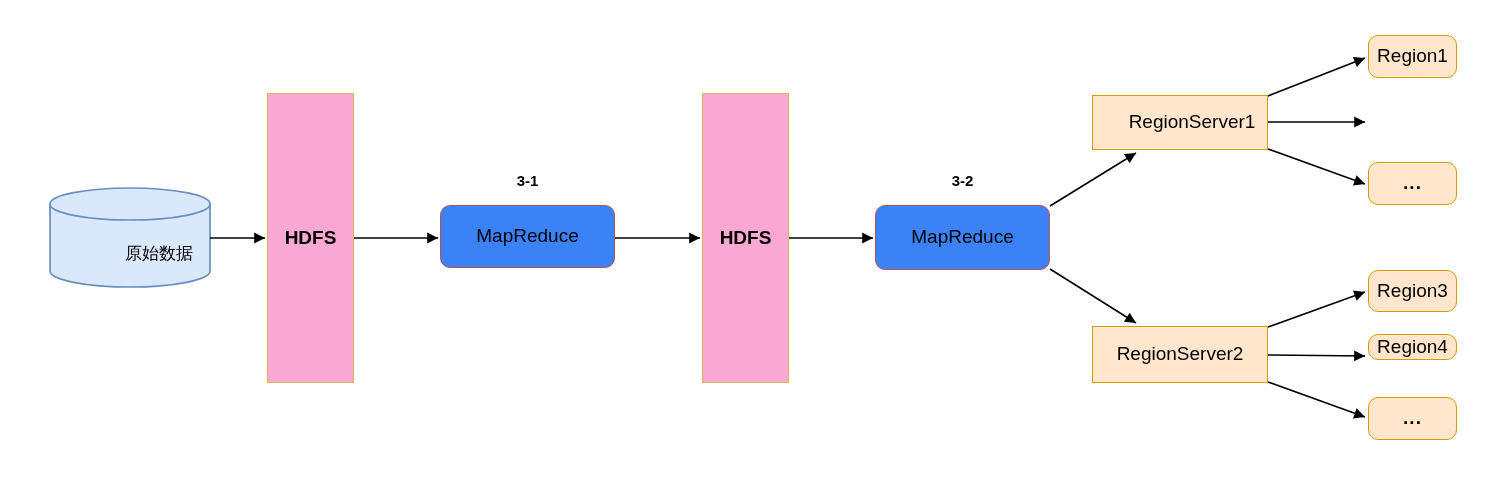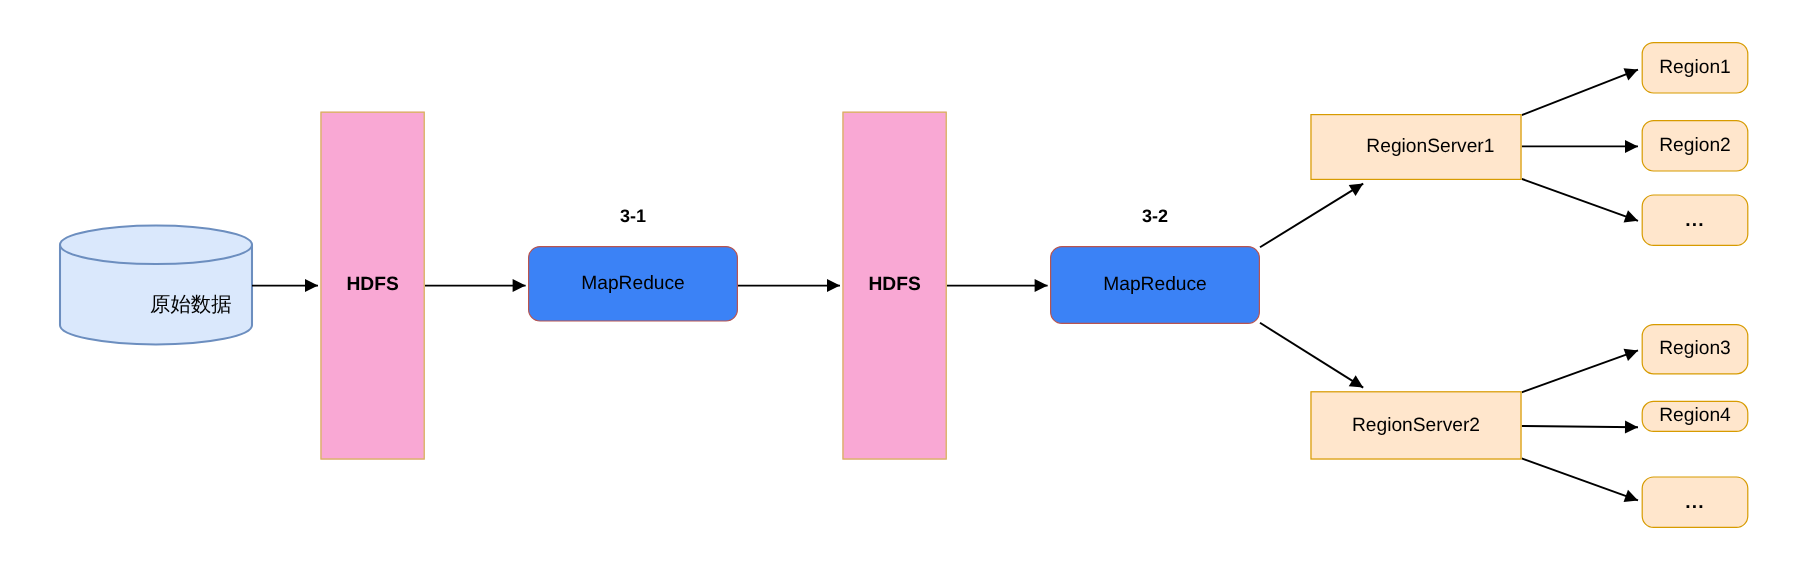--- a/index.html
+++ b/index.html
@@ -16,21 +16,21 @@
     position: absolute;
     left: 0; top: 0;
     width: 1494px; height: 482px;
     z-index: 1;
   }
   .node {
     position: absolute;
     display: flex;
     align-items: center;
     justify-content: center;
-    font-size: 16px;
+    font-size: 19px;
     line-height: 1.2;
     box-sizing: border-box;
     z-index: 2;
   }
   .yellow  { background: #f9a8d4; border: 1.5px solid #d6b656; font-weight: bold; }
   .pink    { background: #3b82f6; border: 1.5px solid #b85450; border-radius: 10px; }
   .orange  { background: #ffe6cc; border: 1.5px solid #d79b00; }
   .rounded { border-radius: 10px; }
   .dots    { font-weight: bold; letter-spacing: 1px; }
   .step-label {
@@ -123,23 +123,20 @@
   <div id="rs1" class="node orange">
     <span>RegionServer1</span>
   </div>
   <div id="rs2" class="node orange">
     <span>RegionServer2</span>
   </div>
 
   <div id="region1" class="node orange rounded">
     <span>Region1</span>
   </div>
-  <div id="region2" class="node orange rounded">
-    <span>Region2</span>
-  </div>
   <div id="dots-top" class="node orange rounded dots">
     <span>...</span>
   </div>
 
   <div id="region3" class="node orange rounded">
     <span>Region3</span>
   </div>
   <div id="region4" class="node orange rounded">
     <span>Region4</span>
   </div>

